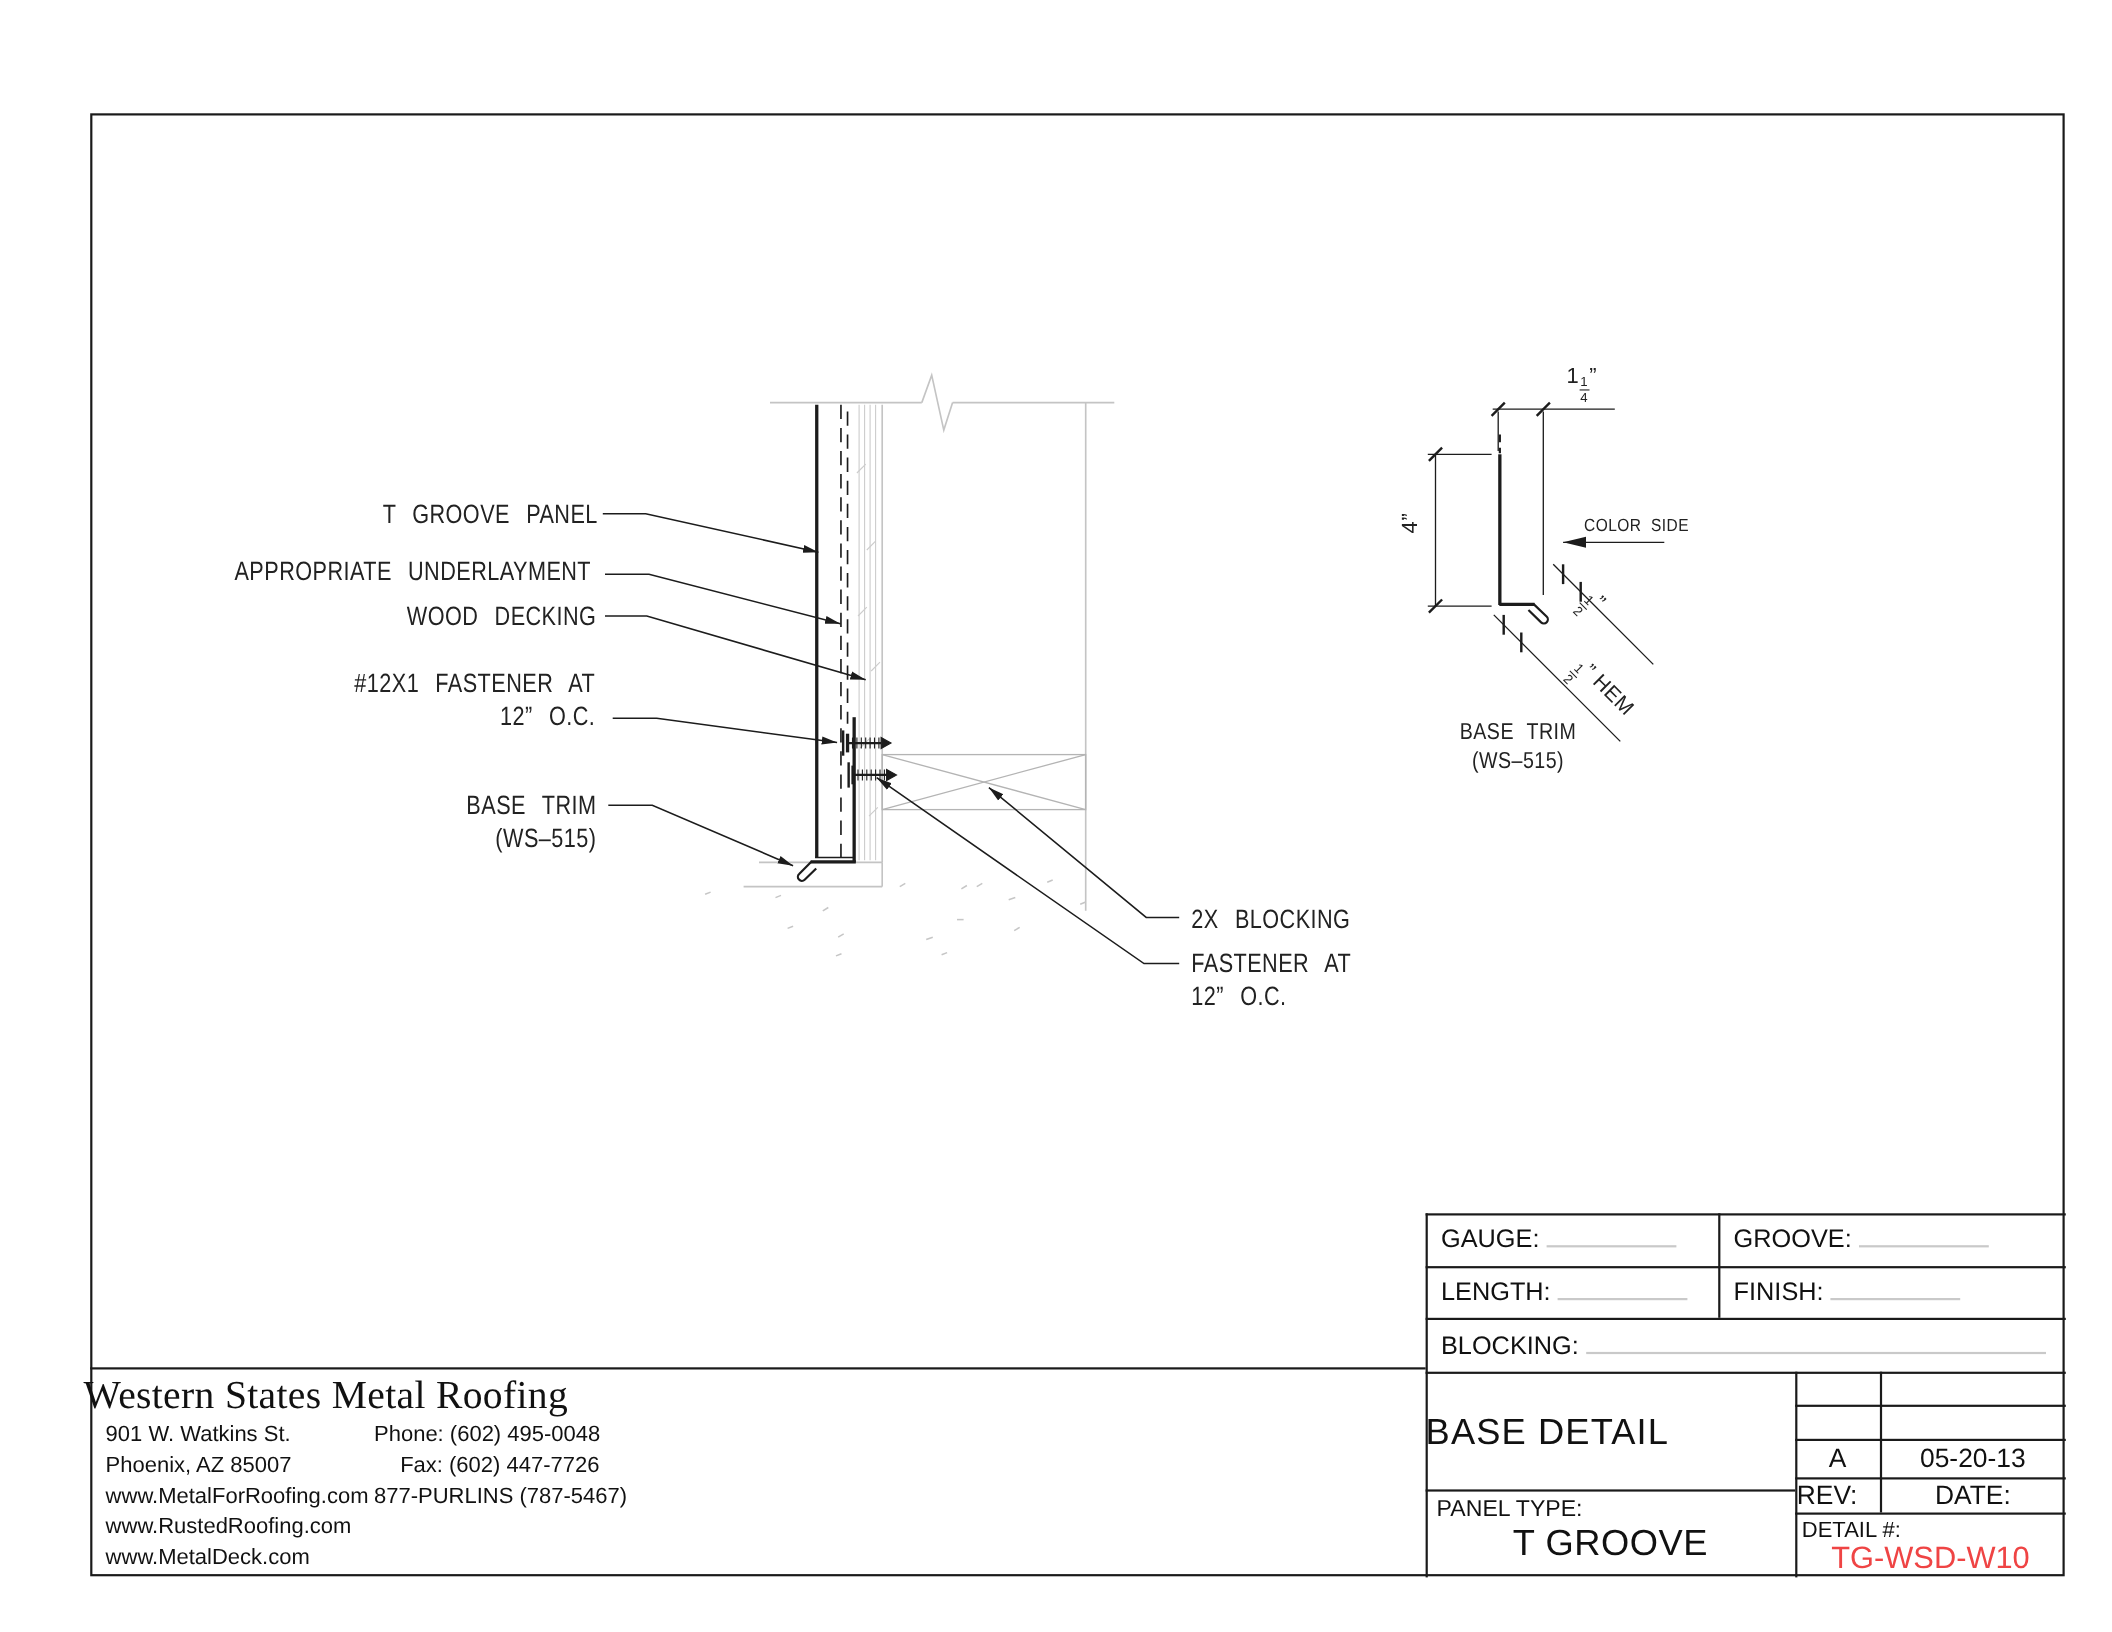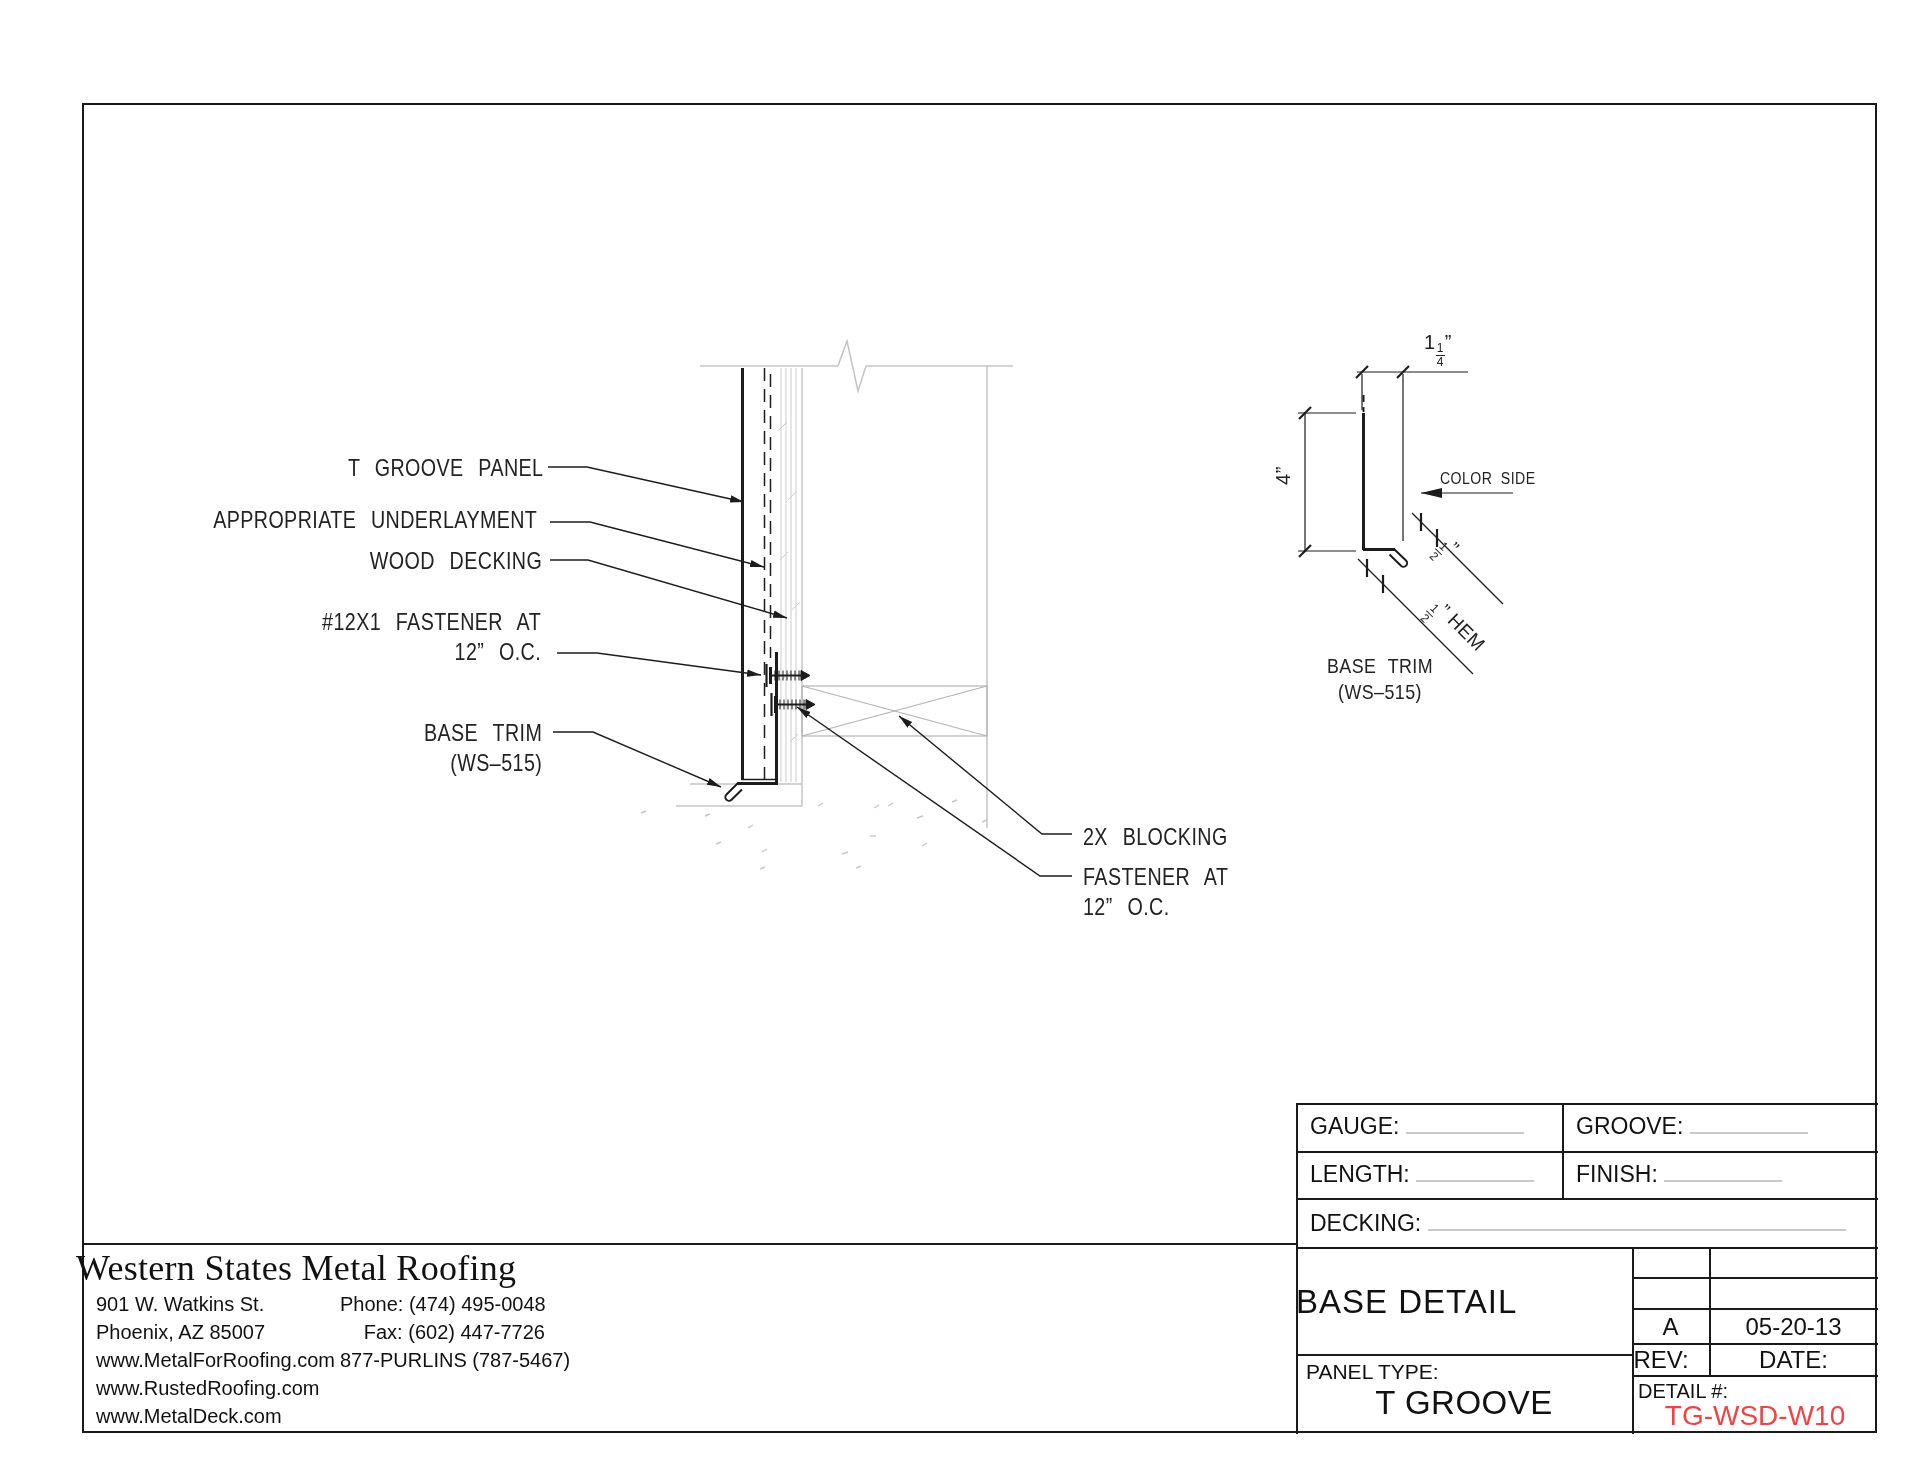--- a/index.html
+++ b/index.html
@@ -243,21 +243,21 @@
   <div class="hl" style="left:1632px;top:1343px;width:246px;"></div>
   <div class="hl" style="left:1632px;top:1375px;width:246px;"></div>
   <div class="vl" style="left:1562px;top:1103px;height:95px;"></div>
   <div class="vl" style="left:1632px;top:1247px;height:187px;"></div>
   <div class="vl" style="left:1709px;top:1247px;height:128px;"></div>
 
   <div class="tb" style="left:1310px;top:1113px;"><span>GAUGE:</span> <span class="blank" style="width:118px;"></span></div>
   <div class="tb" style="left:1576px;top:1113px;"><span>GROOVE:</span> <span class="blank" style="width:118px;"></span></div>
   <div class="tb" style="left:1310px;top:1161px;"><span>LENGTH:</span> <span class="blank" style="width:118px;"></span></div>
   <div class="tb" style="left:1576px;top:1161px;"><span>FINISH:</span> <span class="blank" style="width:118px;"></span></div>
-  <div class="tb" style="left:1310px;top:1210px;"><span>DECKING:</span> <span class="blank" style="width:418px;"></span></div>
+  <div class="tb" style="left:1310px;top:1210px;"><span>BLOCKING:</span> <span class="blank" style="width:418px;"></span></div>
 
   <div class="tb-title" style="left:1296px;top:1283px;width:336px;">BASE DETAIL</div>
   <div class="tb-small" style="left:1306px;top:1360px;font-size:21px;">PANEL TYPE:</div>
   <div class="tb-big" style="left:1296px;top:1384px;width:336px;">T GROOVE</div>
 
   <div class="tb-cell" style="left:1632px;top:1313px;width:77px;">A</div>
   <div class="tb-cell" style="left:1709px;top:1313px;width:169px;">05-20-13</div>
   <div class="tb-cell" style="left:1632px;top:1346px;width:58px;">REV:</div>
   <div class="tb-cell" style="left:1709px;top:1346px;width:169px;">DATE:</div>
   <div class="tb-small" style="left:1638px;top:1380px;">DETAIL #:</div>
@@ -265,16 +265,16 @@
 </div>
 
 <div>
   <div class="hl" style="left:82px;top:1243px;width:1214px;"></div>
   <div class="co-name" style="left:76px;top:1247px;font-family:Liberation Serif, serif;">Western States Metal Roofing</div>
   <div class="co-line" style="left:96px;top:1293px;">901 W. Watkins St.</div>
   <div class="co-line" style="left:96px;top:1321px;">Phoenix, AZ 85007</div>
   <div class="co-line" style="left:96px;top:1349px;">www.MetalForRoofing.com</div>
   <div class="co-line" style="left:96px;top:1377px;">www.RustedRoofing.com</div>
   <div class="co-line" style="left:96px;top:1405px;">www.MetalDeck.com</div>
-  <div class="co-line ra" style="left:340px;top:1293px;width:205px;">Phone: (474) 495-0048</div>
+  <div class="co-line ra" style="left:340px;top:1293px;width:205px;">Phone: (602) 495-0048</div>
   <div class="co-line ra" style="left:340px;top:1321px;width:205px;">Fax: (602) 447-7726</div>
   <div class="co-line ra" style="left:340px;top:1349px;width:205px;">877-PURLINS (787-5467)</div>
 </div>
 
 </body></html>

